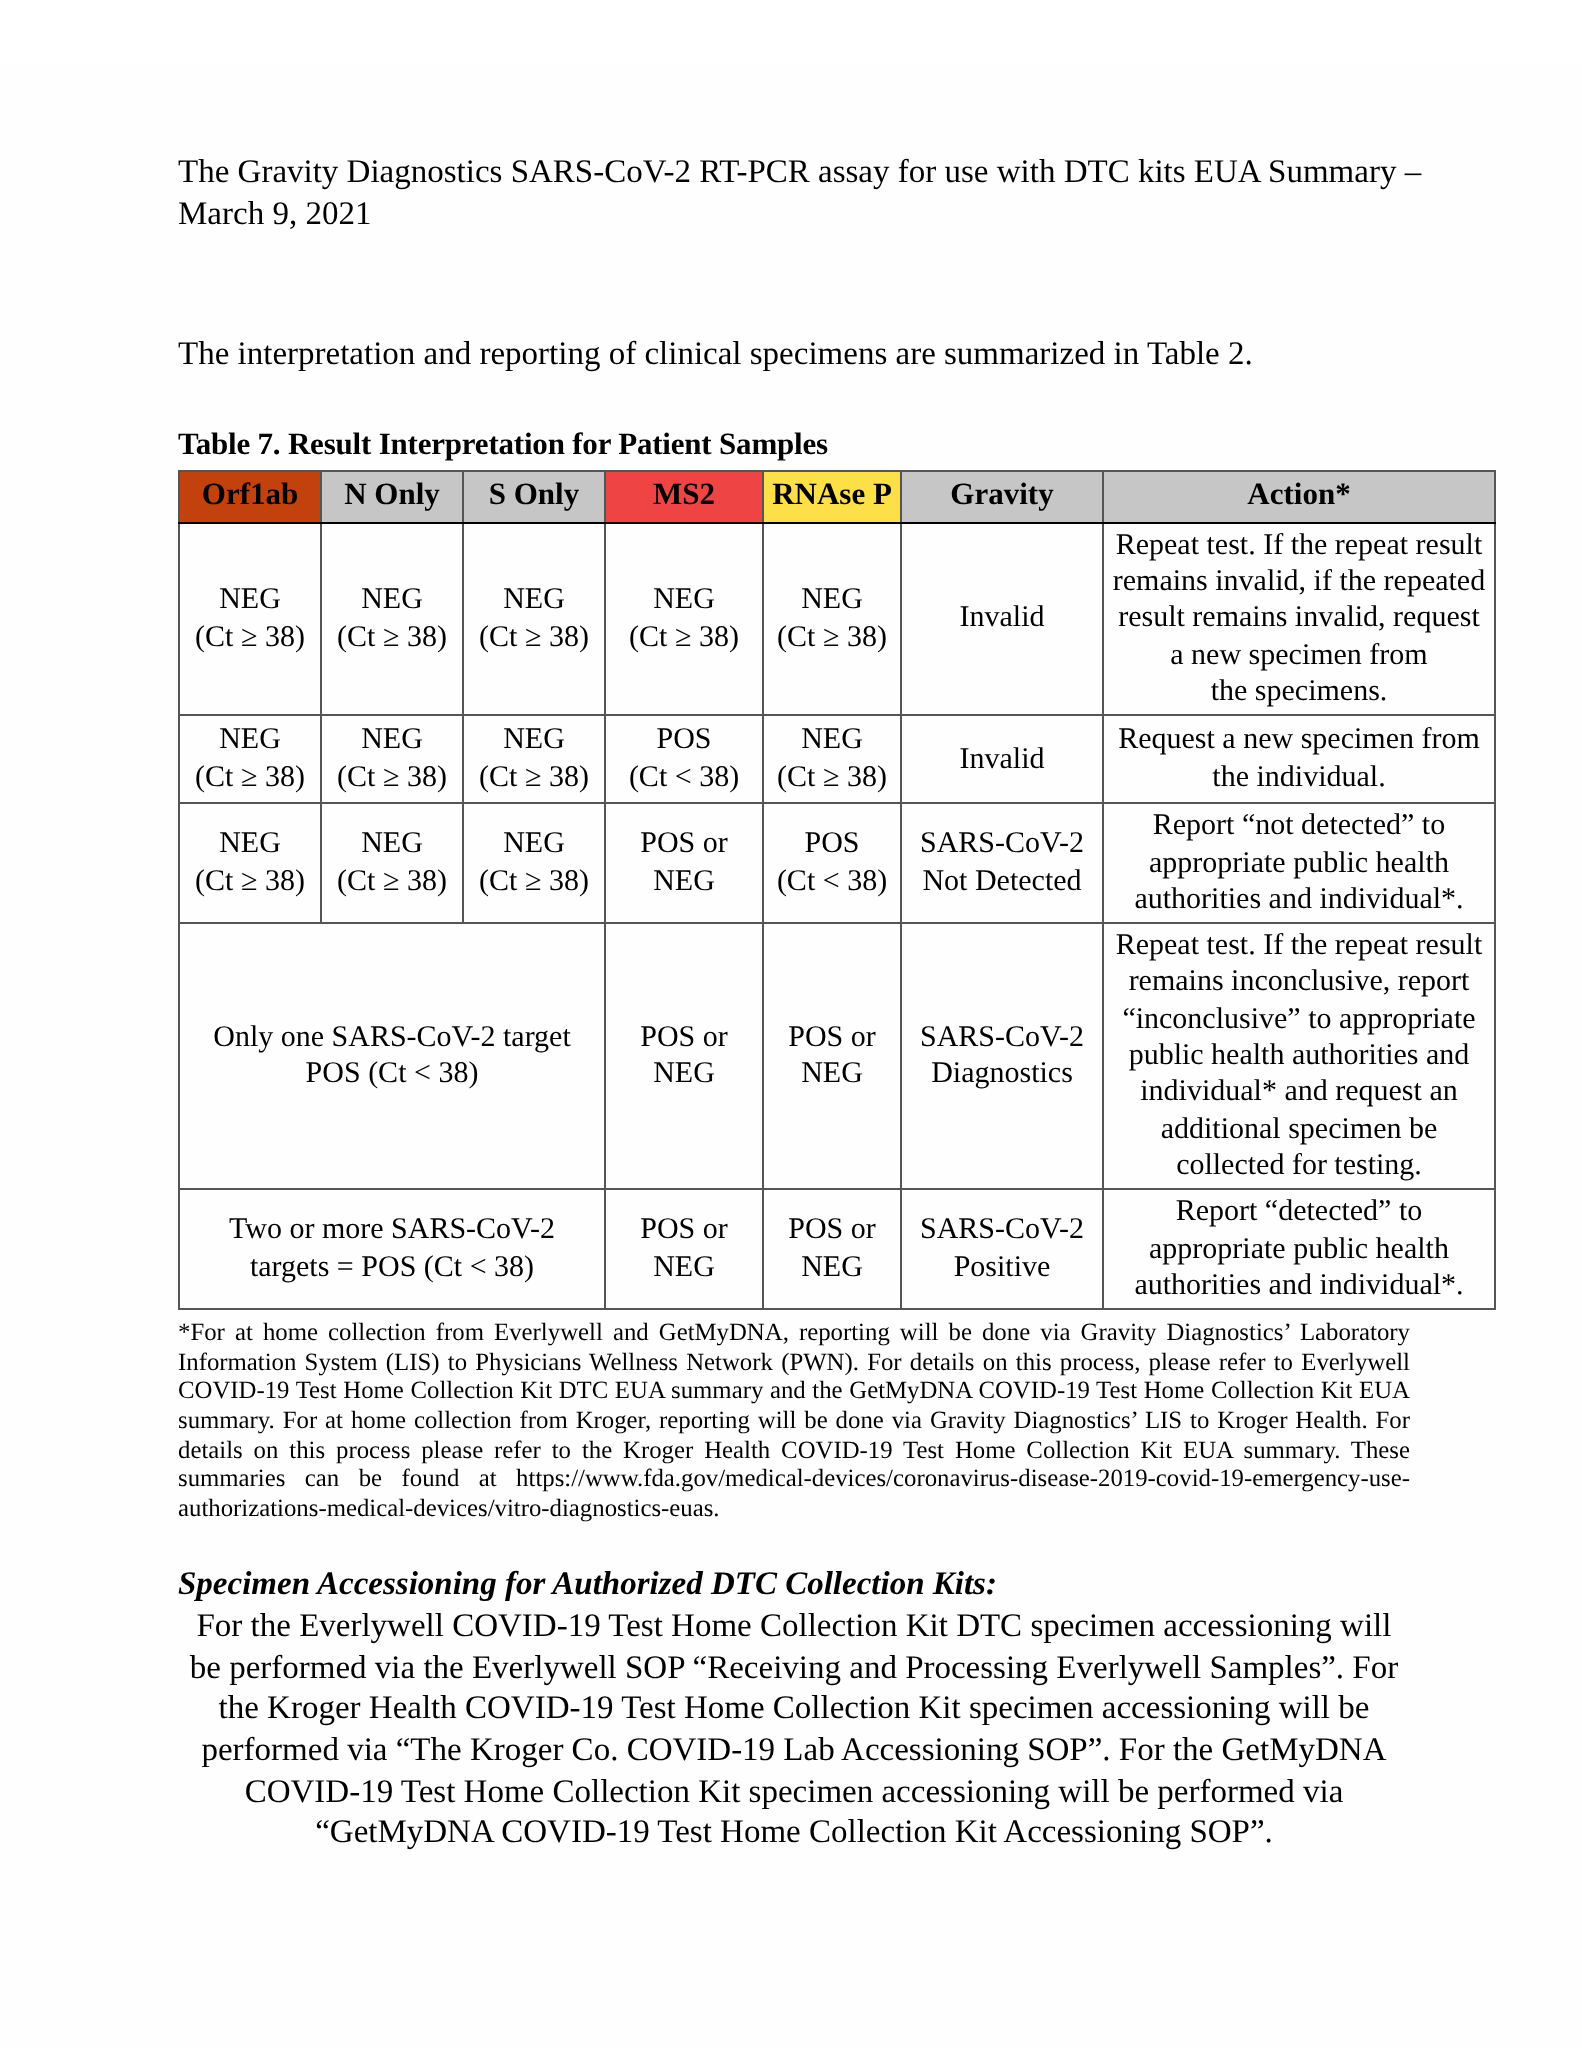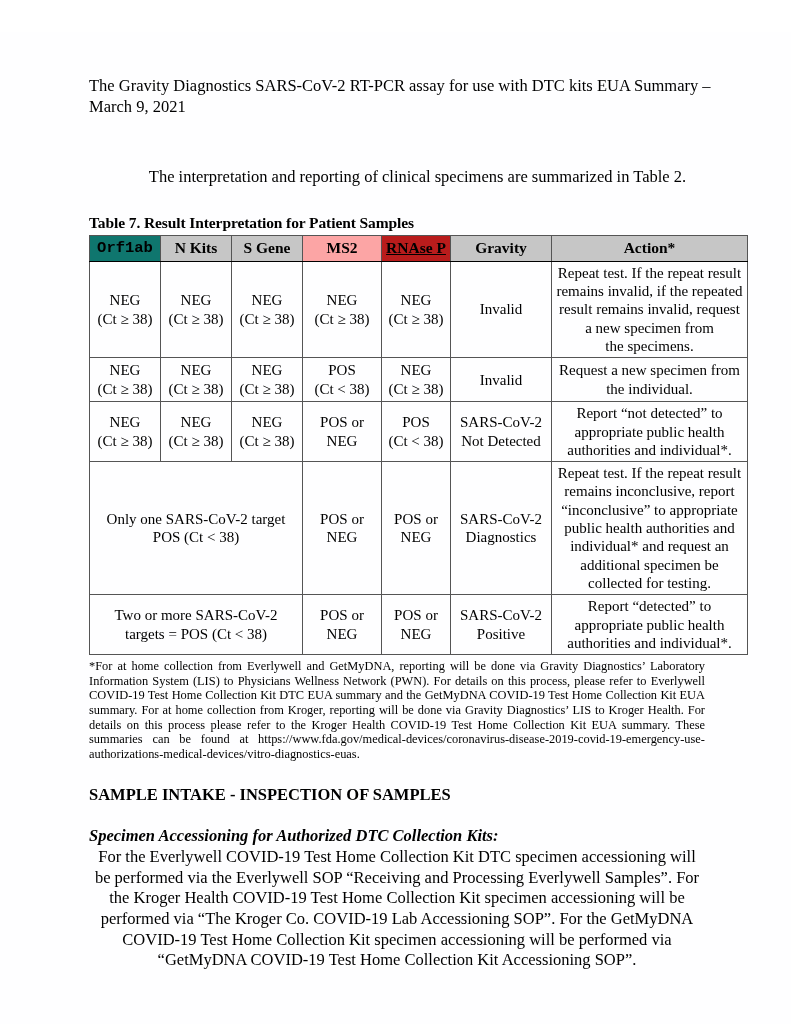--- a/index.html
+++ b/index.html
@@ -26,21 +26,20 @@
   .doc-header {
     font-size: 16.5px;
     line-height: 20.5px;
     margin: 0 0 0 0;
     width: 625px;
   }
   .intro-para {
     font-size: 16.5px;
     line-height: 20.5px;
     margin: 50px 0 0 0;
-    text-align: center;
   }
   .table-caption {
     font-size: 15.5px;
     font-weight: bold;
     margin: 26px 0 3px 0;
     letter-spacing: -0.1px;
   }
   table.result-table {
     border-collapse: collapse;
     width: 658px;
@@ -114,25 +113,25 @@
       <col class="col-gene">
         <col class="col-gene">
         <col class="col-gene">
       <col class="col-ms2">
         <col class="col-rnase">
         <col class="col-res">
         <col class="col-act">
     </colgroup>
     <thead>
       <tr>
-        <th style="background: #0f766e; font-family: Liberation Mono, monospace;">Orf1ab</th>
-        <th style="background: rgb(198, 198, 198);">N Kits</th>
-        <th style="background: rgb(198, 198, 198);">S Gene</th>
-        <th style="background: #fca5a5;">MS2</th>
-        <th style="background: #b91c1c; text-decoration: underline;">RNAse P</th>
+        <th style="background: #c2410c;">Orf1ab</th>
+        <th style="background: rgb(198, 198, 198);">N Only</th>
+        <th style="background: rgb(198, 198, 198);">S Only</th>
+        <th style="background: #ef4444;">MS2</th>
+        <th style="background: #fde047;">RNAse P</th>
         <th style="background: rgb(198, 198, 198);">Gravity</th>
         <th style="background: rgb(198, 198, 198);">Action*</th>
       </tr>
     </thead>
     <tbody>
 
       <tr style="height:86px;">
         <td>
           <span class="cell-line">NEG</span>
           <span class="cell-line">(Ct ≥ 38)</span>
@@ -263,19 +262,18 @@
         <td>
           <span class="cell-line">Report “detected” to appropriate public health authorities and individual*.</span>
         </td>
       </tr>
 
     </tbody>
   </table>
 
   <p class="footnote">*For at home collection from Everlywell and GetMyDNA, reporting will be done via Gravity Diagnostics’ Laboratory Information System (LIS) to Physicians Wellness Network (PWN). For details on this process, please refer to Everlywell COVID-19 Test Home Collection Kit DTC EUA summary and the GetMyDNA COVID-19 Test Home Collection Kit EUA summary. For at home collection from Kroger, reporting will be done via Gravity Diagnostics’ LIS to Kroger Health. For details on this process please refer to the Kroger Health COVID-19 Test Home Collection Kit EUA summary. These summaries can be found at https://www.fda.gov/medical-devices/coronavirus-disease-2019-covid-19-emergency-use-authorizations-medical-devices/vitro-diagnostics-euas.</p>
 
-  <p class="section-heading">SAMPLE INTAKE - INSPECTION OF SAMPLES</p>
 
   <p class="sub-heading">Specimen Accessioning for Authorized DTC Collection Kits:</p>
 
   <p class="body-para">For the Everlywell COVID-19 Test Home Collection Kit DTC specimen accessioning will be performed via the Everlywell SOP “Receiving and Processing Everlywell Samples”. For the Kroger Health COVID-19 Test Home Collection Kit specimen accessioning will be performed via “The Kroger Co. COVID-19 Lab Accessioning SOP”. For the GetMyDNA COVID-19 Test Home Collection Kit specimen accessioning will be performed via “GetMyDNA COVID-19 Test Home Collection Kit Accessioning SOP”.</p>
 
 </div>
 
 </body></html>

